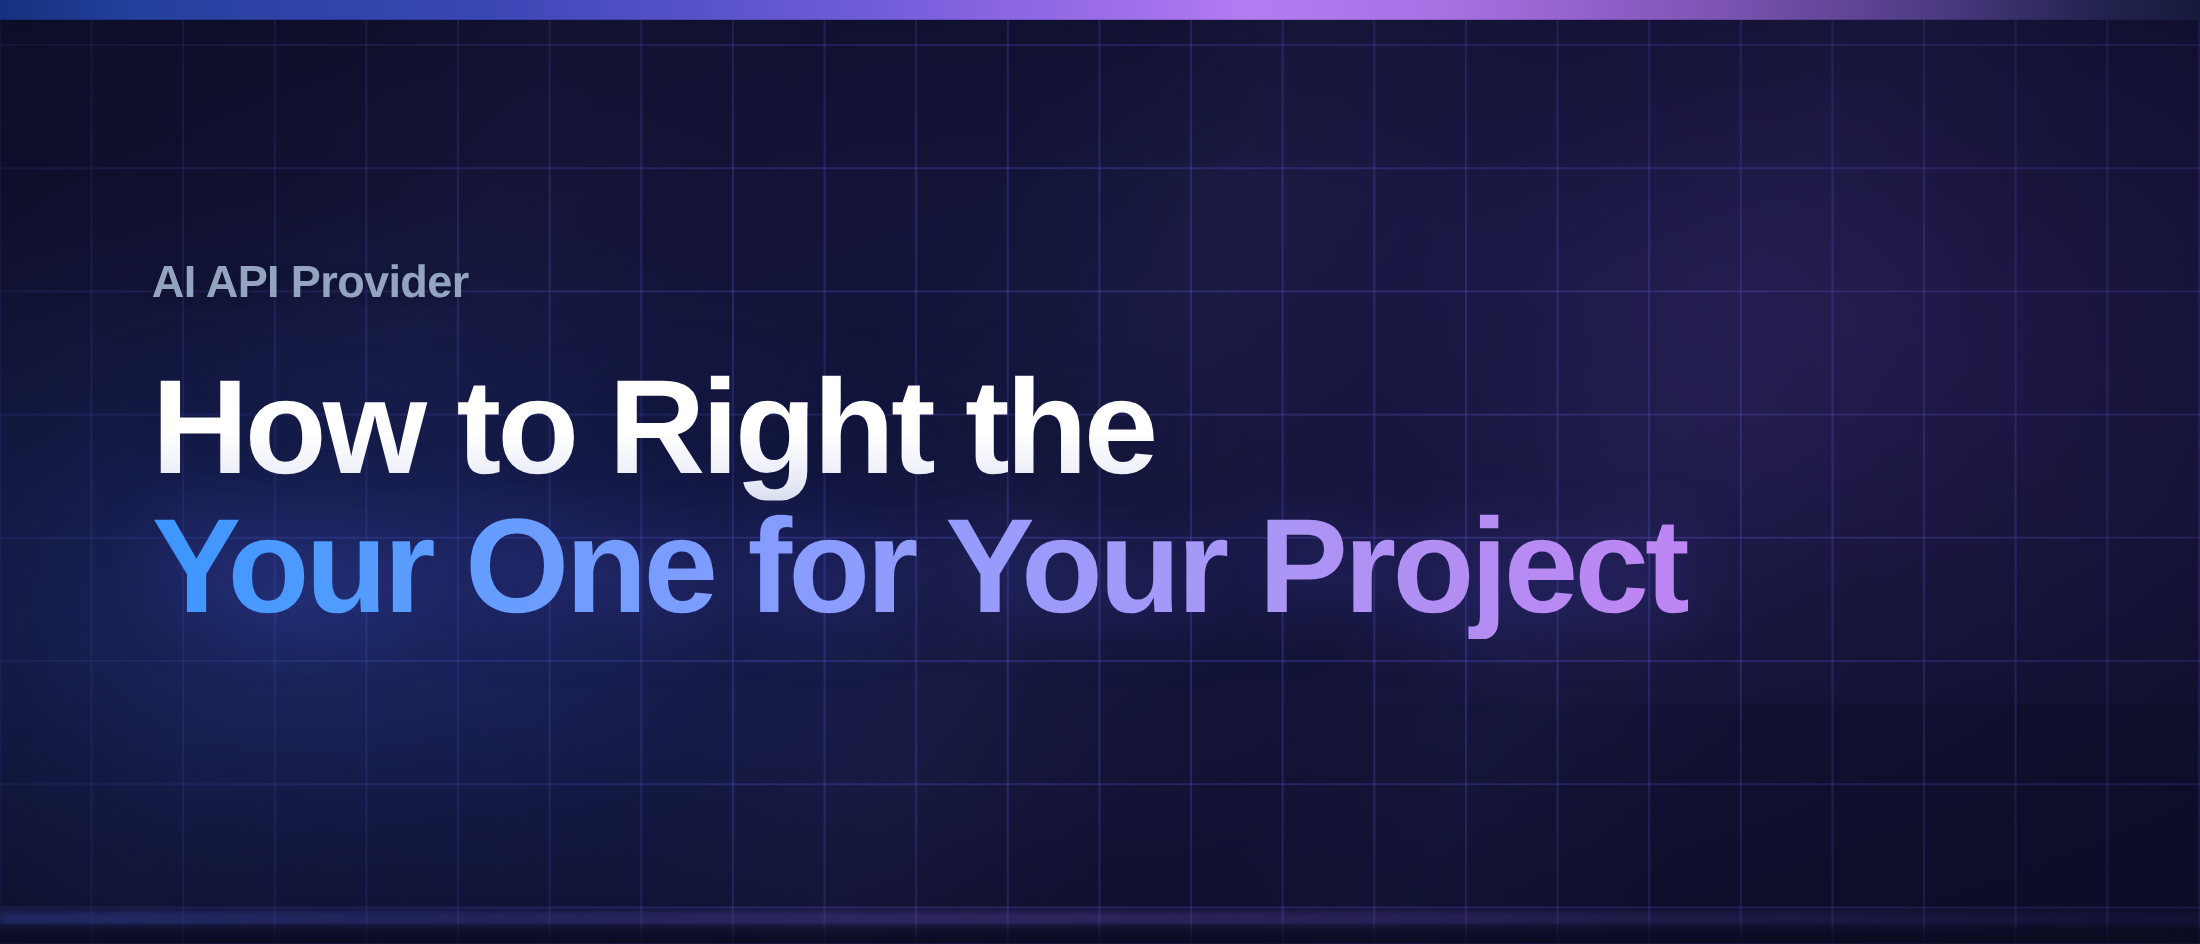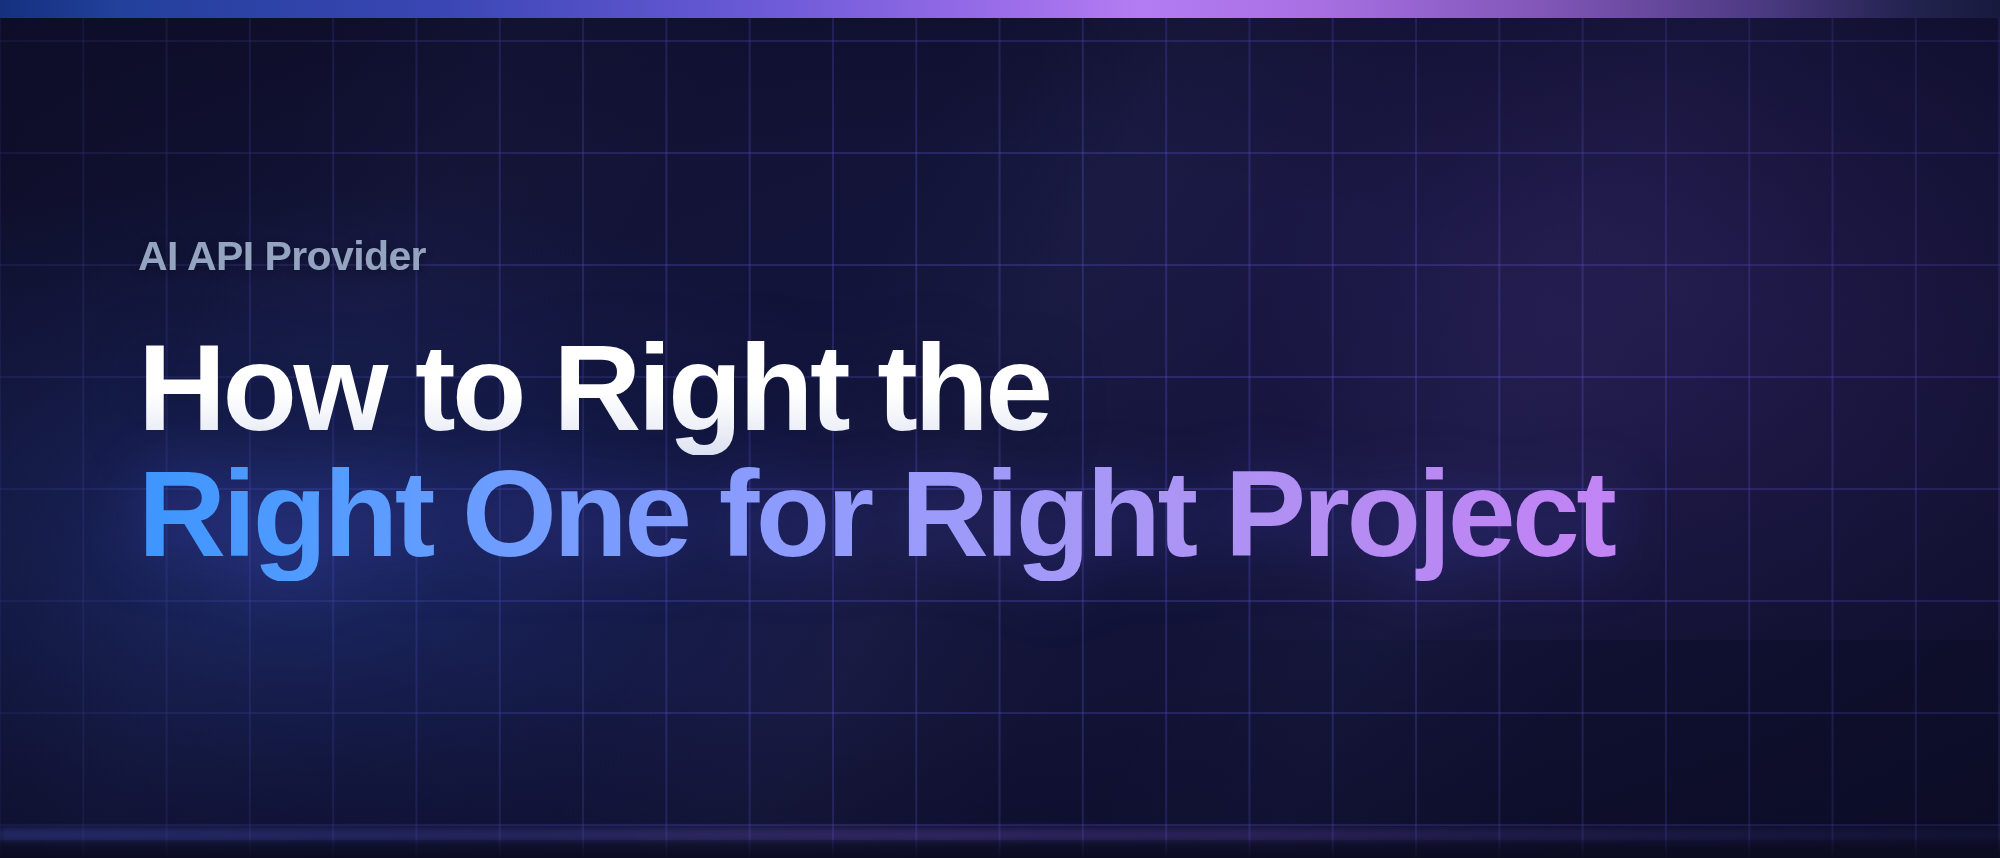--- a/index.html
+++ b/index.html
@@ -189,21 +189,21 @@
   <div class="bg-vignette"></div>
 
   <div class="top-bar"></div>
 
   <div class="content">
 
     <div class="eyebrow">AI API Provider</div>
 
     <h1 class="headline">
       <span class="headline-line headline-line-1">How to Right the</span>
-      <span class="headline-line headline-line-2">Right One for Right Project</span>
+      <span class="headline-line headline-line-2">Your One for Your Project</span>
     </h1>
 
   </div>
 
   <div class="bg-bottom-band"></div>
   <div class="bg-bottom-dark"></div>
 
 </div>
 
 </body></html>

